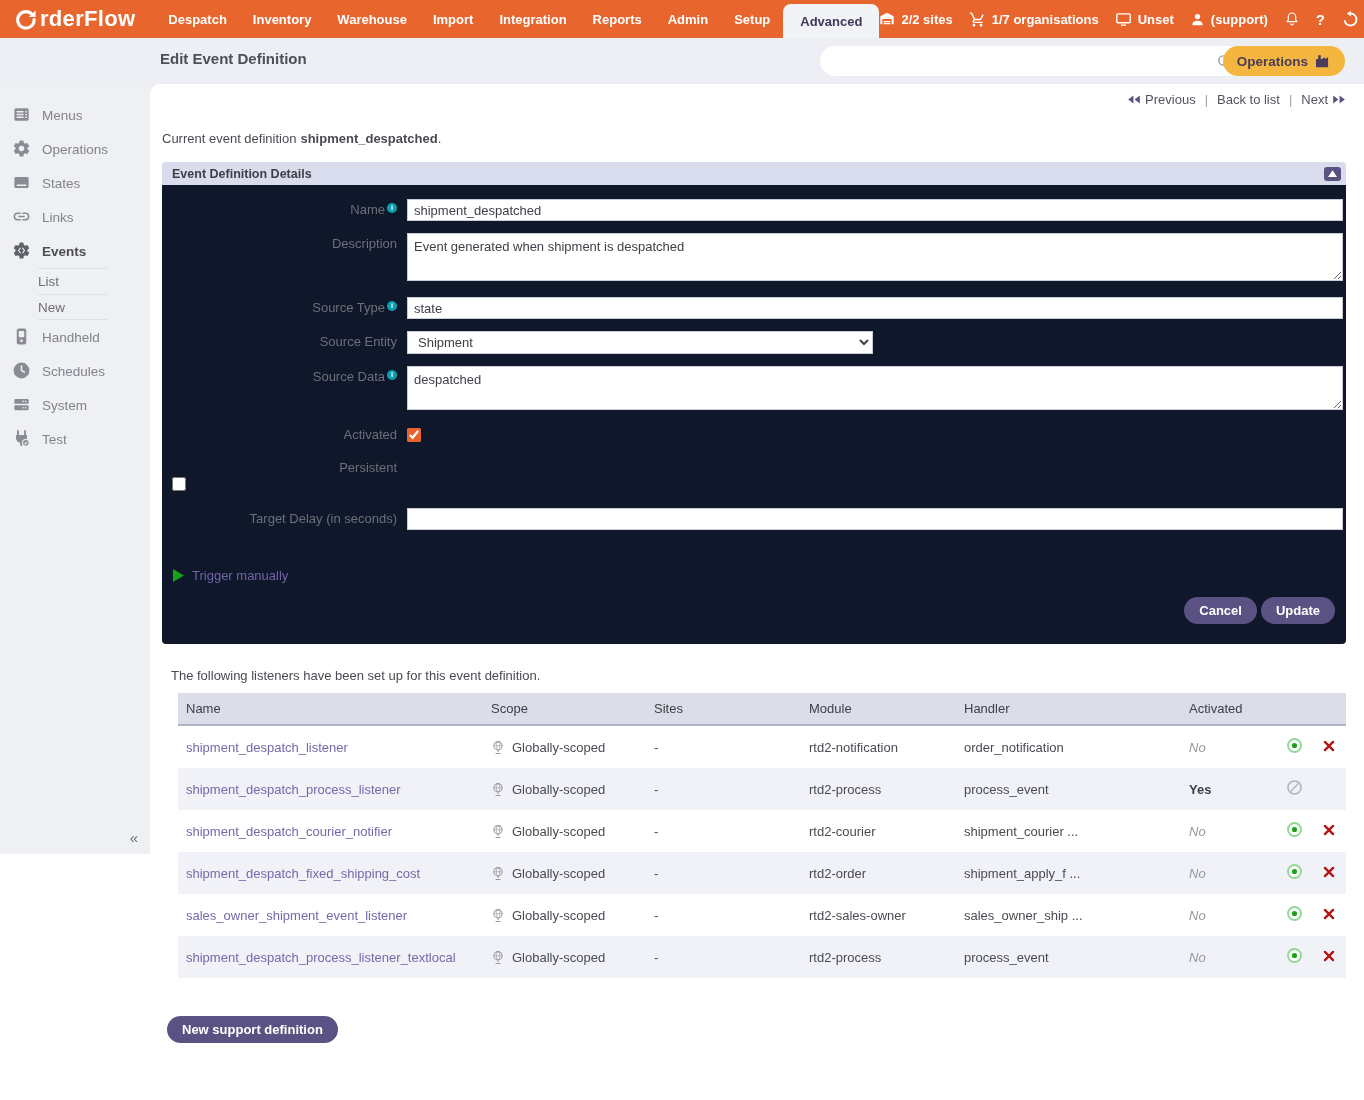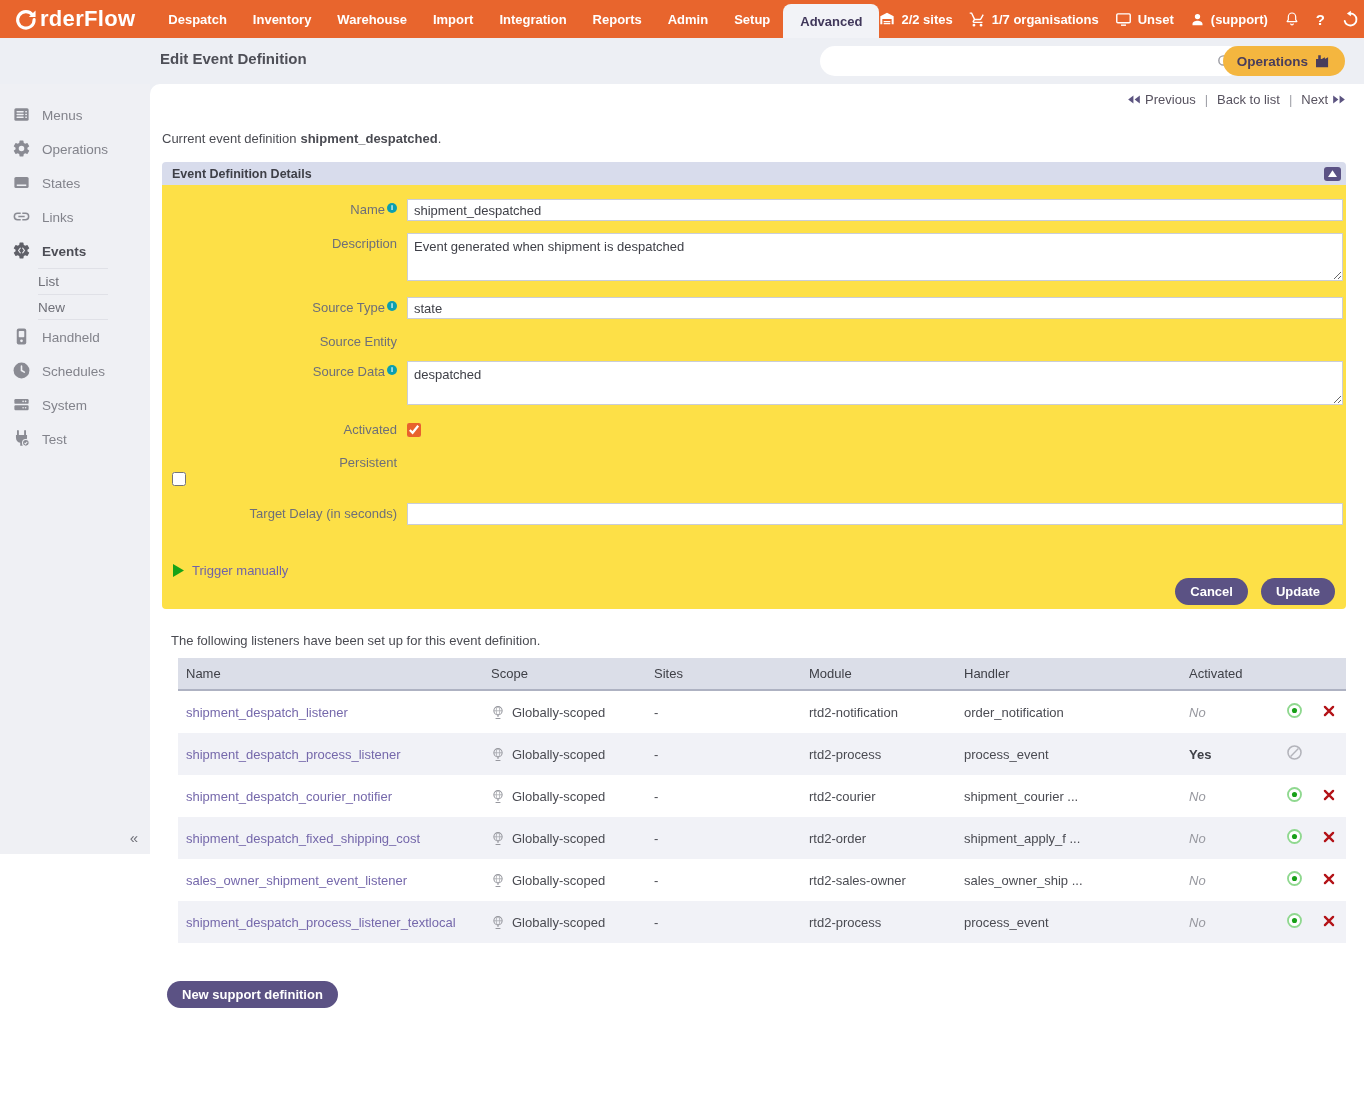--- a/index.html
+++ b/index.html
@@ -46,37 +46,37 @@
   .pager svg { color:#5C5480; }
 
   .intro-line { margin-top:24px; font-size:13px; color:#4A4B52; padding-left:0; }
   .intro-line b { margin-left:4px; }
 
   
   .panel { margin-top:16px; border-radius:4px; overflow:hidden; }
   .panel-header { height:23px; background:#D8DCEC; display:flex; align-items:center; justify-content:space-between; padding:0 5px 0 10px; }
   .panel-title { font-size:12.5px; font-weight:bold; color:#3E3F47; }
   .panel-collapse { width:17px; height:14px; background:#5B5284; border:none; border-radius:3px; display:flex; align-items:center; justify-content:center; cursor:pointer; }
-  .panel-body { background:#fde047; padding:14px 3px 4px 0; }
+  .panel-body { background:#0f172a; padding:14px 3px 20px 0; }
 
   .form-row { display:flex; margin-bottom:12px; }
   .form-row .lbl { width:235px; flex:none; text-align:right; font-size:13px; color:#6E6F78; padding-top:3px; }
   .info-badge { display:inline-block; width:10px; height:10px; background:#0B9FB0; color:#fff; border-radius:50%; font-size:7.5px; font-weight:bold; line-height:10px; text-align:center; vertical-align:4px; margin-left:2px; font-style:normal; }
   .form-row .ctl { flex:1; margin-left:10px; }
   .ctl input[type=text], .ctl textarea, .ctl select { width:100%; border:1px solid #C9CDD9; background:#fff; font-size:13px; color:#3F4048; font-family:inherit; padding:2px 6px; }
   .ctl input[type=text] { height:22px; }
   .ctl textarea { resize:vertical; padding-top:5px; }
   .ta-desc { height:48px; } .ta-sd { height:44px; } .ta-fc { height:44px; }
   .ctl select { width:466px; height:23px; }
   .ctl input[type=checkbox] { width:14px; height:14px; accent-color:#E8622C; margin-top:2px; cursor:pointer; }
 
   .trigger-row { margin:38px 0 0 11px; display:flex; align-items:center; gap:8px; }
   .trigger-row a { font-size:13px; color:#7063A8; text-decoration:none; cursor:pointer; }
 
-  .form-actions { display:flex; justify-content:flex-end; gap:13px; padding-right:8px; }
+  .form-actions { display:flex; justify-content:flex-end; gap:4px; margin-top:14px; padding-right:8px; }
   .btn-purple { background:#5B5284; color:#fff; border:none; border-radius:16px; padding:6px 15px; font-size:13px; font-weight:bold; cursor:pointer; font-family:inherit; }
 
   
   .listeners-intro { margin:24px 0 0 9px; font-size:13px; color:#4A4B52; }
   .table-wrap { margin:10px 0 0 16px; }
   table { border-collapse:collapse; width:100%; table-layout:fixed; }
   thead th { background:#DBDEE8; text-align:left; font-size:13px; font-weight:normal; color:#3F4047; padding:8px 8px; border-bottom:2px solid #AEB2C2; }
   tbody tr { height:42px; }
   tbody tr:nth-child(even) { background:#F1F2F7; }
   tbody td { padding:0 8px; font-size:13px; color:#4A4B52; overflow:hidden; white-space:nowrap; }
@@ -342,20 +342,25 @@
           <div class="ctl"><textarea class="ta-desc" style="">Event generated when shipment is despatched</textarea></div>
         </div>
 
         <div class="form-row">
           <div class="lbl"><span>Source Type</span><i class="info-badge">i</i></div>
           <div class="ctl"><input type="text" value="state" style=""></div>
         </div>
 
         <div class="form-row">
           <div class="lbl"><span>Source Entity</span></div>
+          <div class="ctl">
+            <select>
+              <option>Shipment</option>
+            </select>
+          </div>
         </div>
 
         <div class="form-row">
           <div class="lbl"><span>Source Data</span><i class="info-badge">i</i></div>
           <div class="ctl"><textarea class="ta-sd" style="">despatched</textarea></div>
         </div>
 
 
         <div class="form-row" style="margin-bottom:13px;">
           <div class="lbl" style="padding-top:1px;"><span>Activated</span></div>

